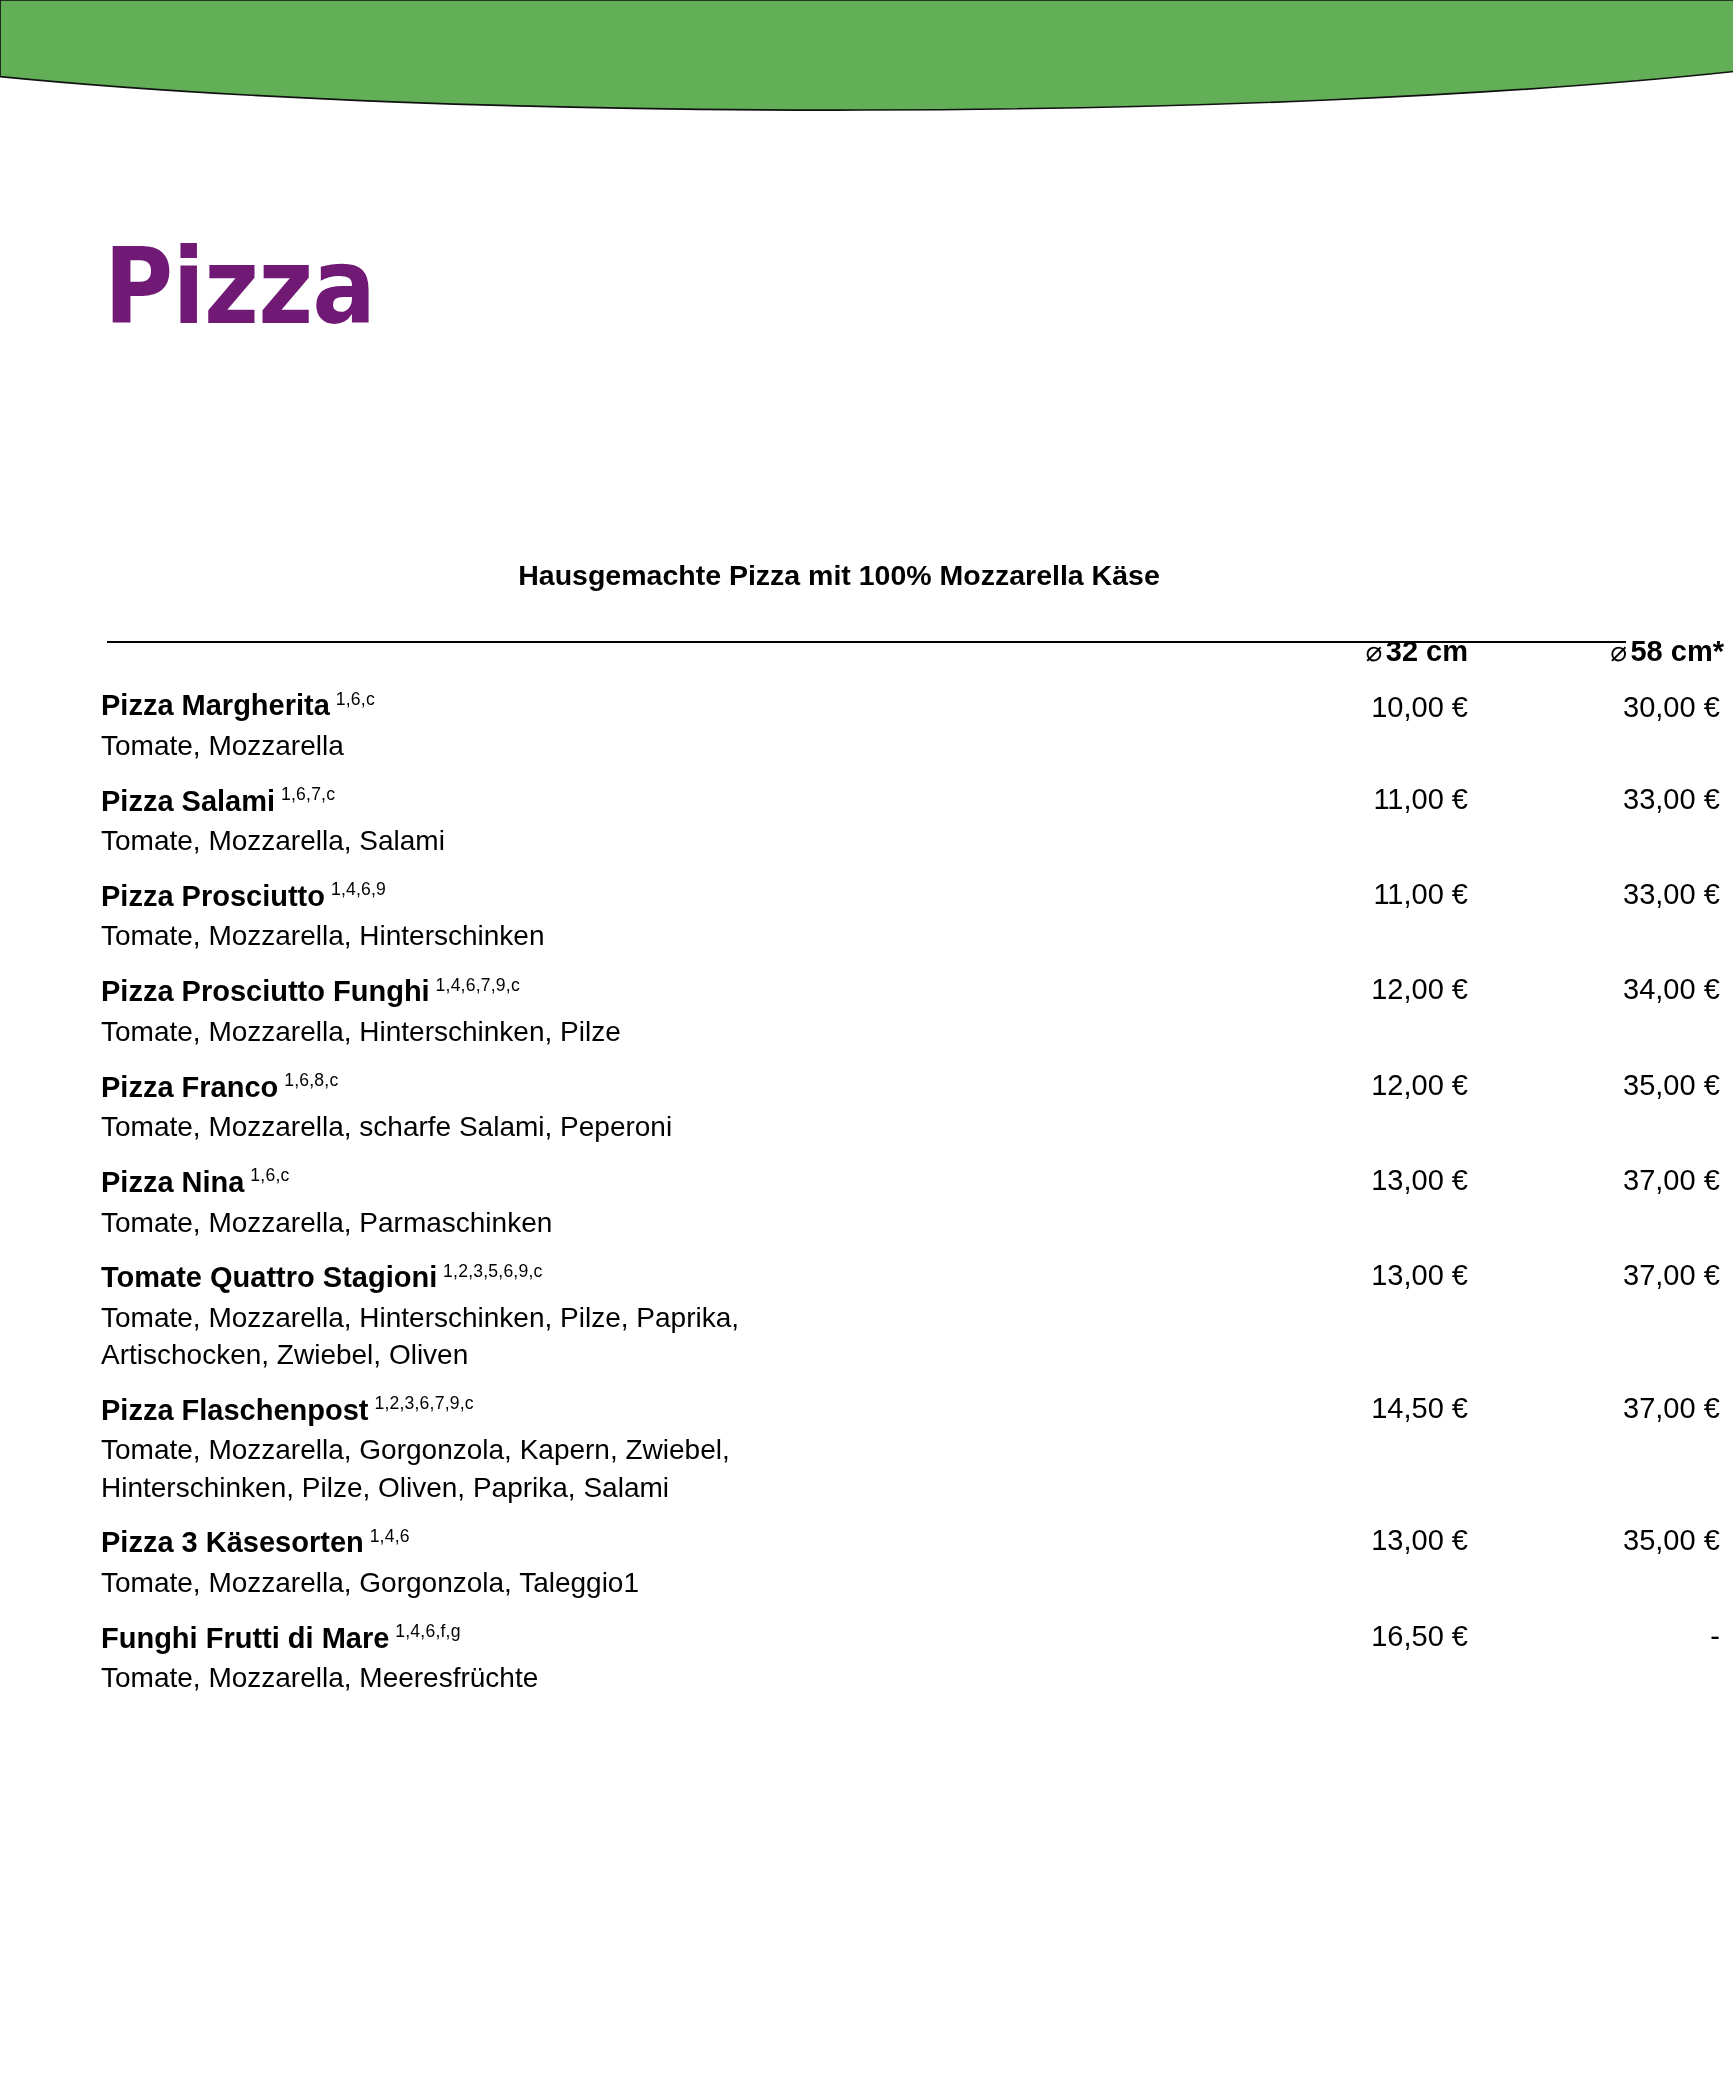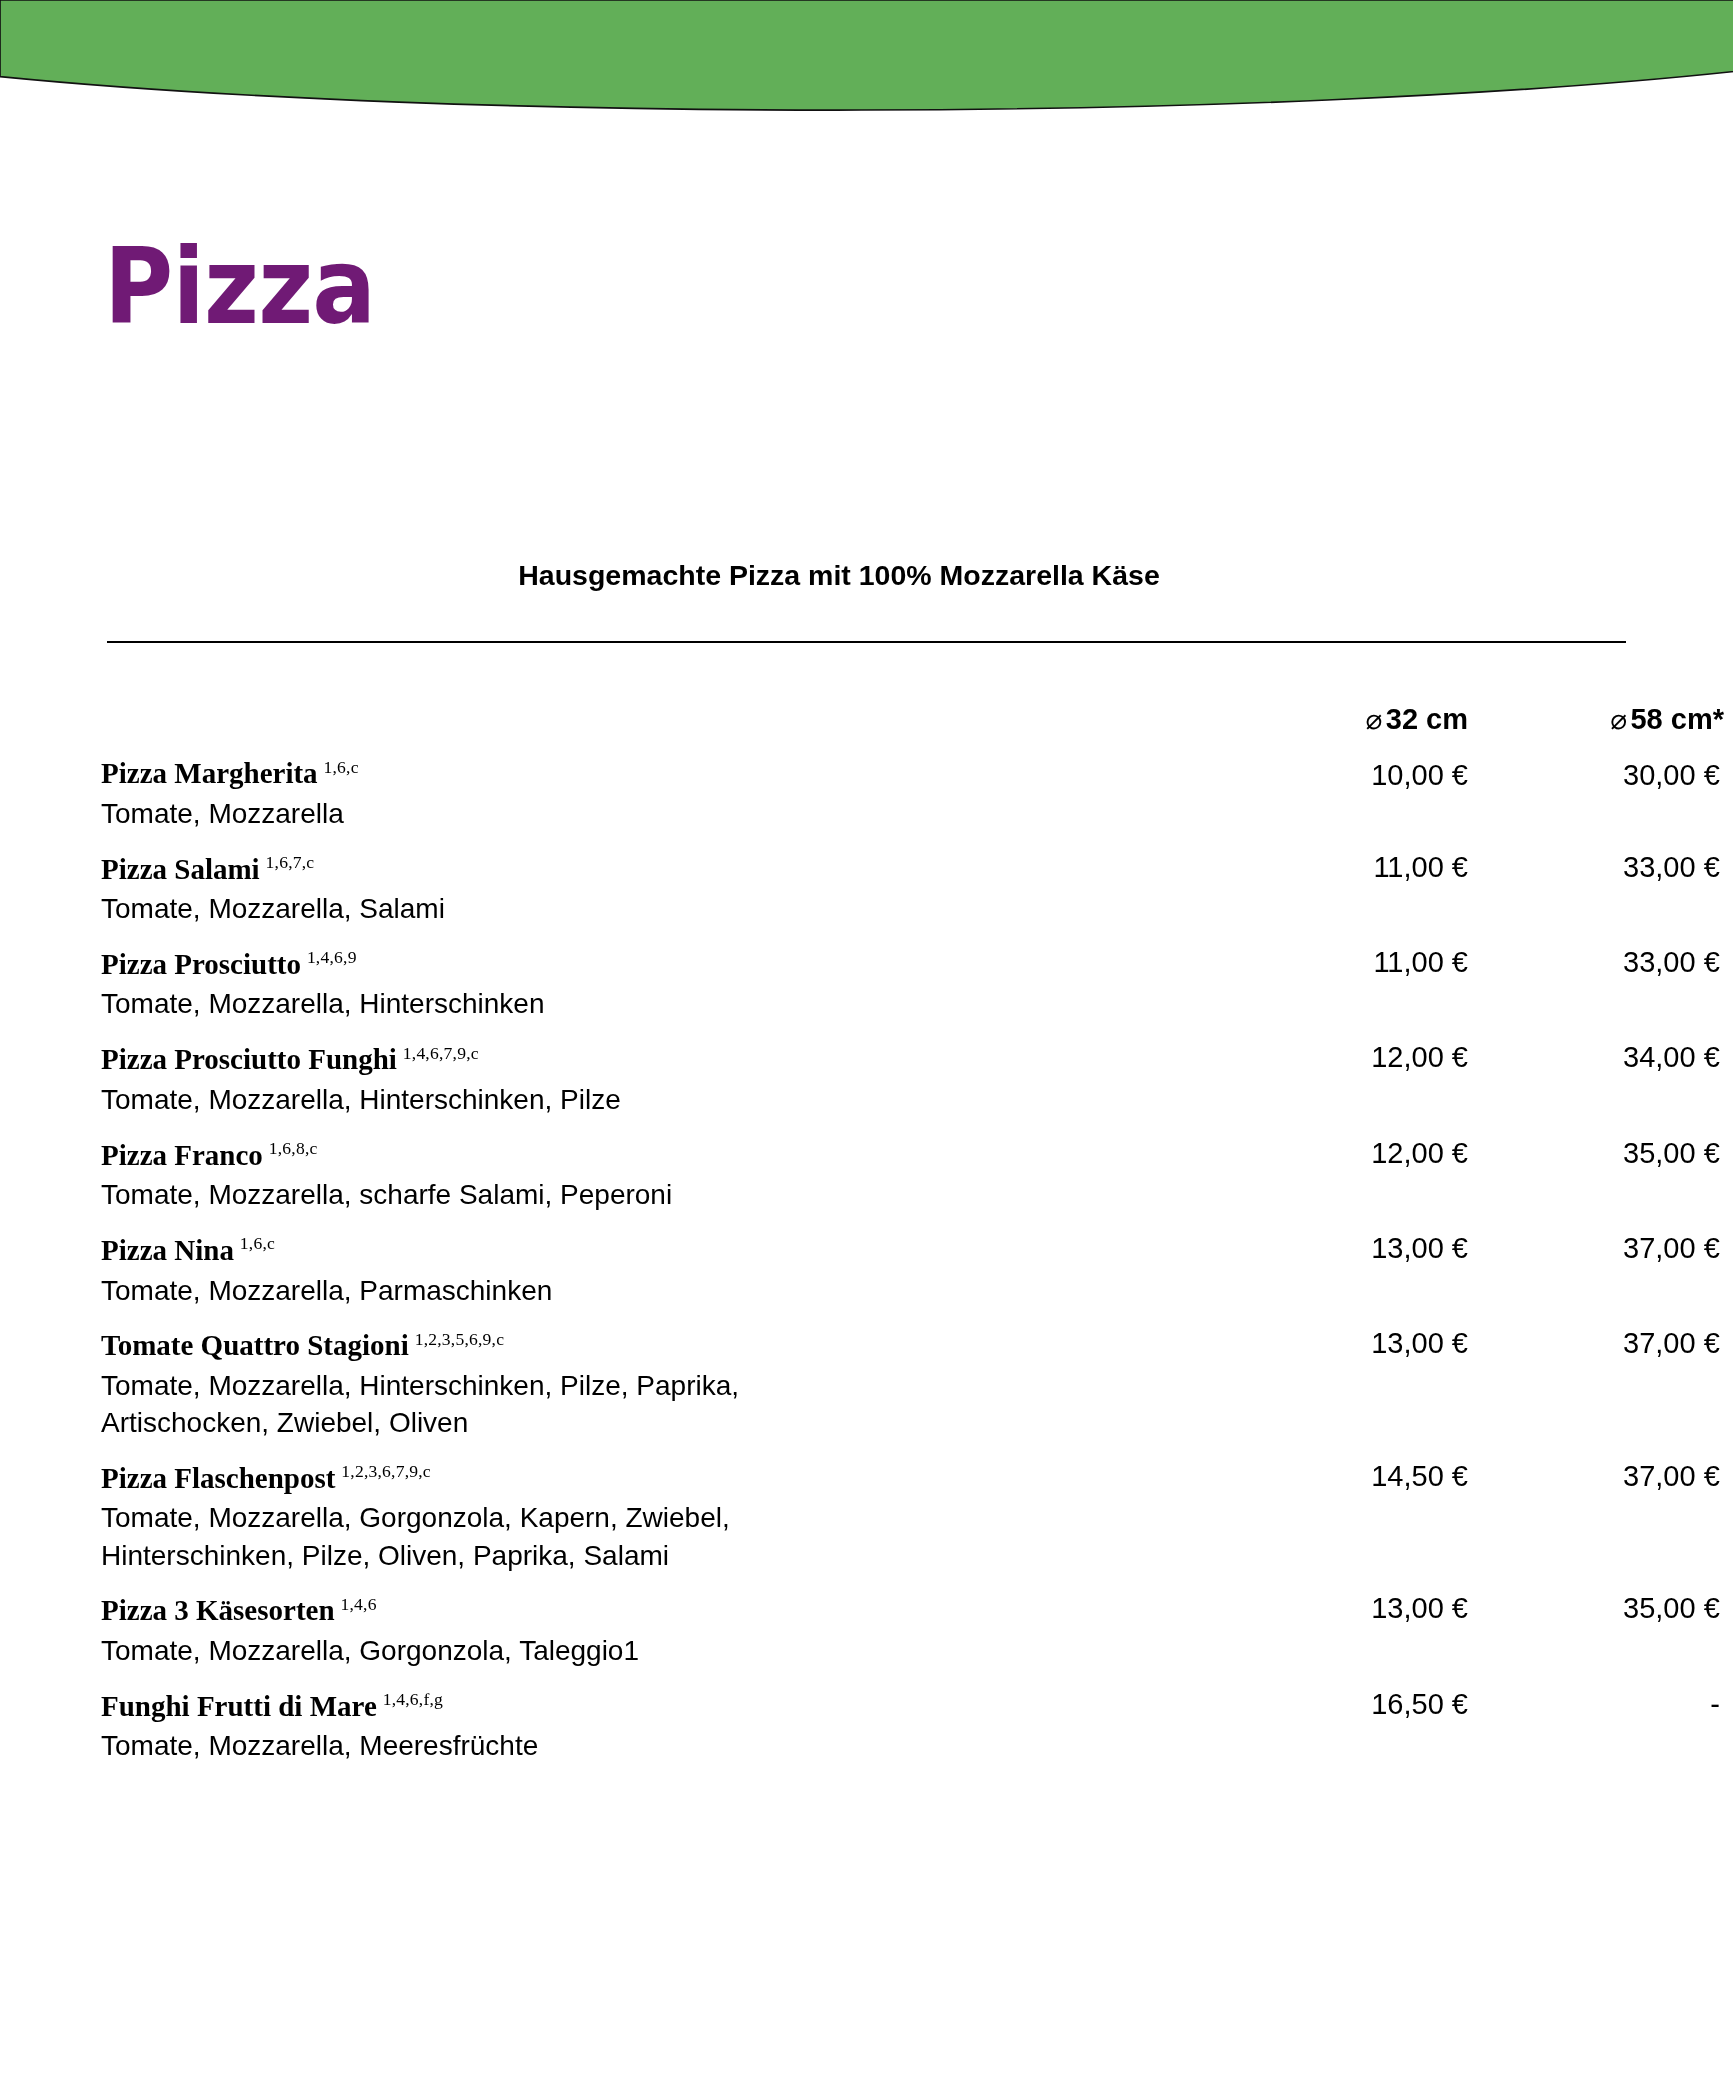--- a/index.html
+++ b/index.html
@@ -74,21 +74,21 @@
     top: 641px;
     width: 1519px;
     height: 2.1px;
     background: #000000;
   }
 
   
   .menu {
     position: absolute;
     left: 0;
-    top: 703px;
+    top: 635px;
     width: 1378px;
   }
   table.menu-table {
     border-collapse: collapse;
     width: 1623px;
     margin-left: 101px;
     table-layout: fixed;
   }
   table.menu-table col.c-name  { width: 1107px; }
   table.menu-table col.c-small { width: 260px; }
@@ -114,21 +114,20 @@
     padding: 0;
   }
   tbody tr.item > td { padding-top: 18.5px; }
   tbody tr.item:first-child > td { padding-top: 4.2px; }
 
   .item-name {
     font-size: 29px;
     font-weight: 700;
     line-height: 1.28;
     white-space: nowrap;
-    font-family: Liberation Serif, serif;
   }
   .item-name .allerg {
     font-size: 17.6px;
     font-weight: 400;
     vertical-align: super;
     line-height: 0;
     padding-left: 5.9px;
     letter-spacing: 0.2px;
   }
   .item-desc {

